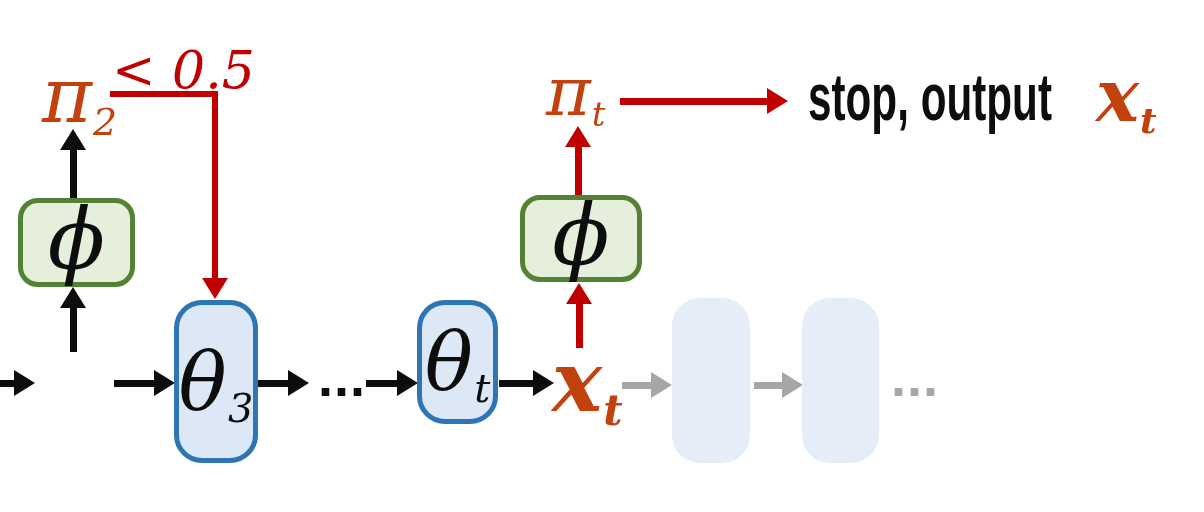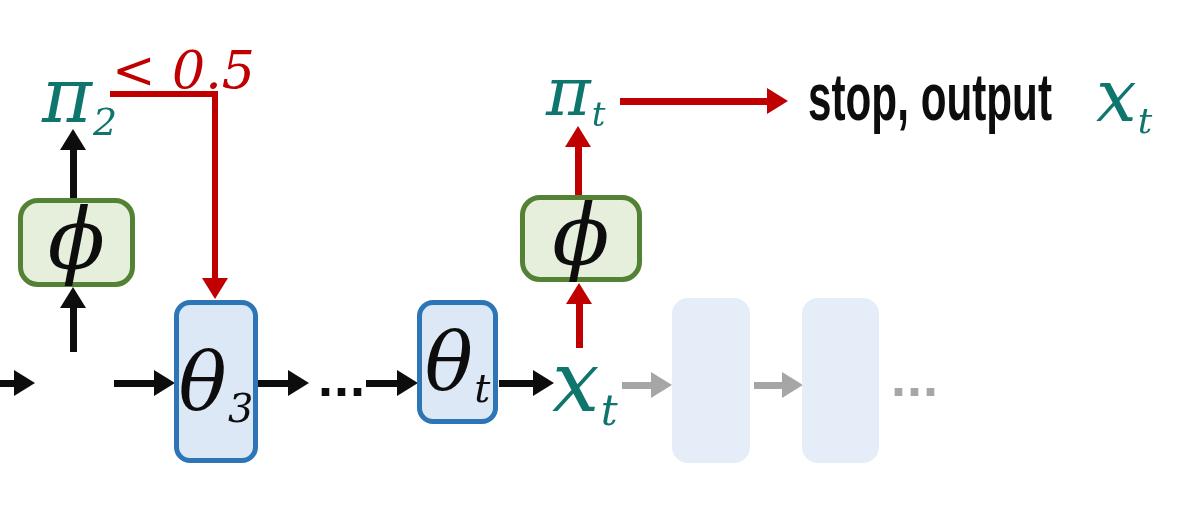--- a/index.html
+++ b/index.html
@@ -2,34 +2,34 @@
 <html style="--red: #c00000; --gray: #a6a6a6; --blue-border: #2e75b6; --blue-fill: #dce8f5; --blue-fill-faded: #e4edf8; --green-border: #548235; --green-fill: #e5efdb;"><head>
 <meta charset="utf-8">
 <title>Diagram</title>
 <style>
   html,body{margin:0;padding:0;background:#ffffff;}
   .canvas{
     position:relative;width:1204px;height:512px;background:#fff;overflow:hidden;
     font-family:"DejaVu Serif","Liberation Serif",serif;
   }
   
-  .node{position:absolute;box-sizing:border-box;border-radius:16px;}
+  .node{position:absolute;box-sizing:border-box;border-radius:28px;}
   .node.blue{background:var(--blue-fill);border:5px solid var(--blue-border);}
   .node.green{background:var(--green-fill);border:5px solid var(--green-border);border-radius:20px;}
   .node.faded{background:var(--blue-fill-faded);border:none;}
   .node .lbl{
     position:absolute;inset:0;display:flex;align-items:center;justify-content:center;
     font-style:italic;color:#0d0d0d;line-height:1;
   }
   .theta-lbl{font-size:80px;}
   .phi-lbl{font-size:84px;padding-bottom:8px;}
   .msub{font-size:0.5em;font-style:italic;position:relative;top:0.33em;margin-left:0.03em;}
   
-  .mlabel{position:absolute;font-style:italic;color:#0f766e;line-height:1;white-space:nowrap;}
-  .bold{font-weight:normal;}
+  .mlabel{position:absolute;font-style:italic;color:#c2410c;line-height:1;white-space:nowrap;}
+  .bold{font-weight:bold;}
   
   .harrow{position:absolute;height:0;}
   .harrow::before{content:"";position:absolute;left:0;right:12px;top:-3px;height:7px;background:var(--ac);}
   .harrow::after{content:"";position:absolute;right:-1px;top:-13px;width:0;height:0;
     border-left:21px solid var(--ac);border-top:13px solid transparent;border-bottom:13px solid transparent;}
   .uarrow{position:absolute;width:0;}
   .uarrow::before{content:"";position:absolute;left:-3px;top:16px;bottom:0;width:7px;background:var(--ac);}
   .uarrow::after{content:"";position:absolute;left:-13px;top:-1px;width:0;height:0;
     border-bottom:21px solid var(--ac);border-left:13px solid transparent;border-right:13px solid transparent;}
   .darrow{position:absolute;width:0;}

